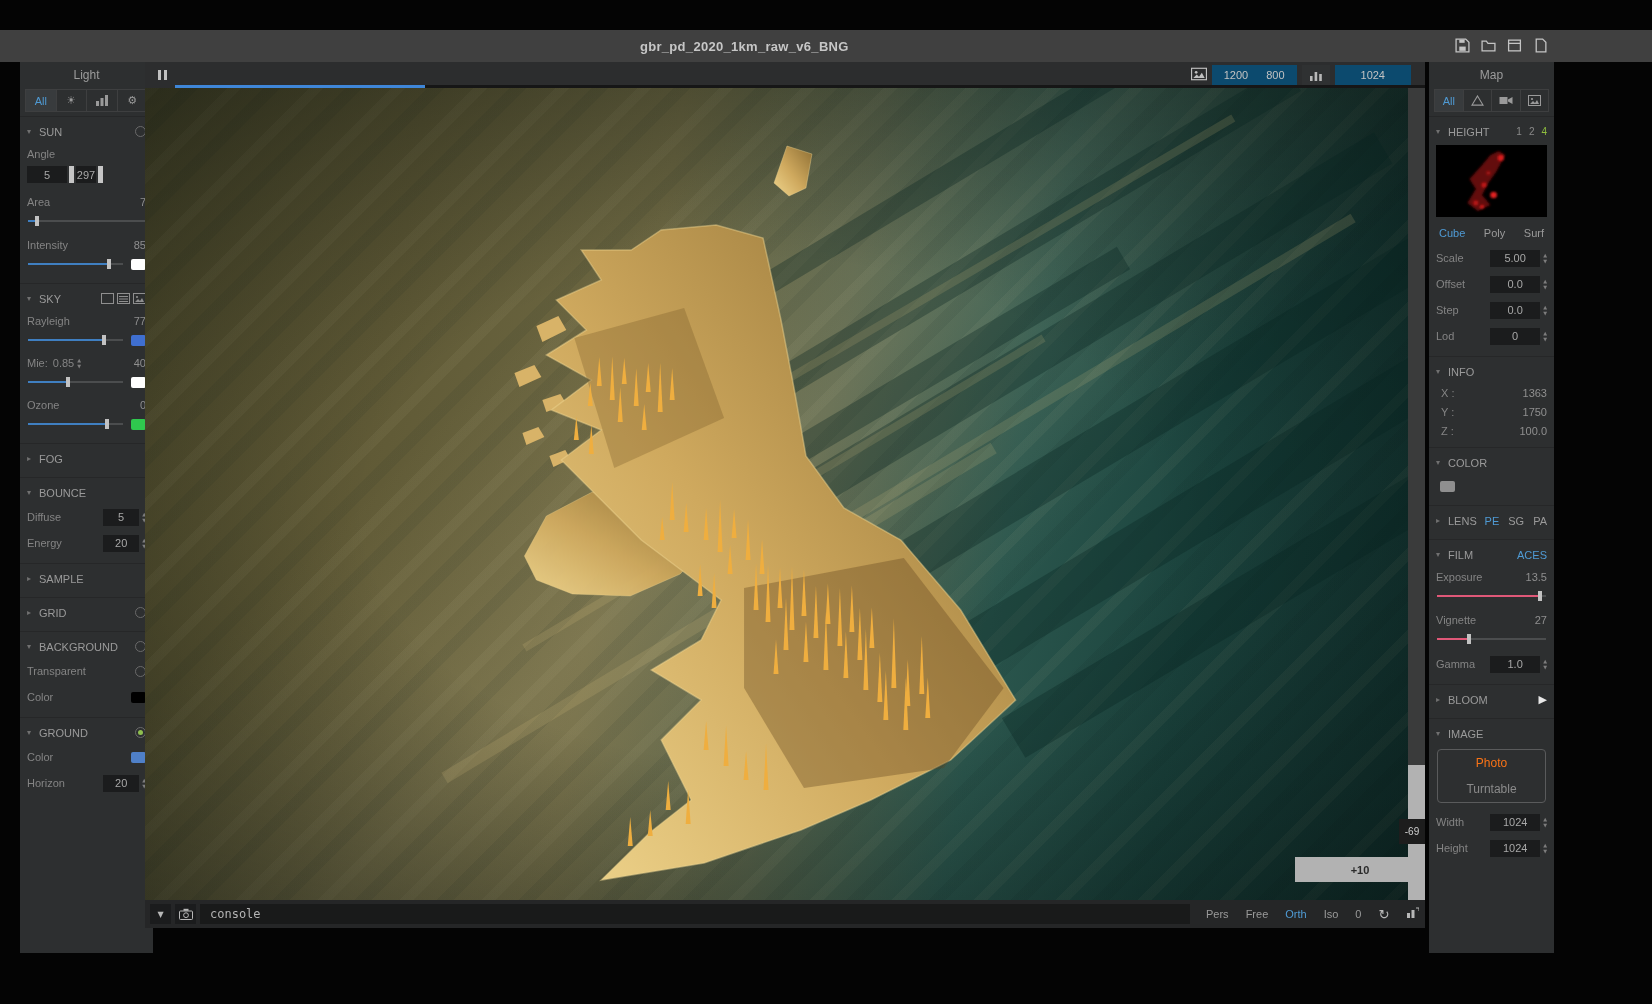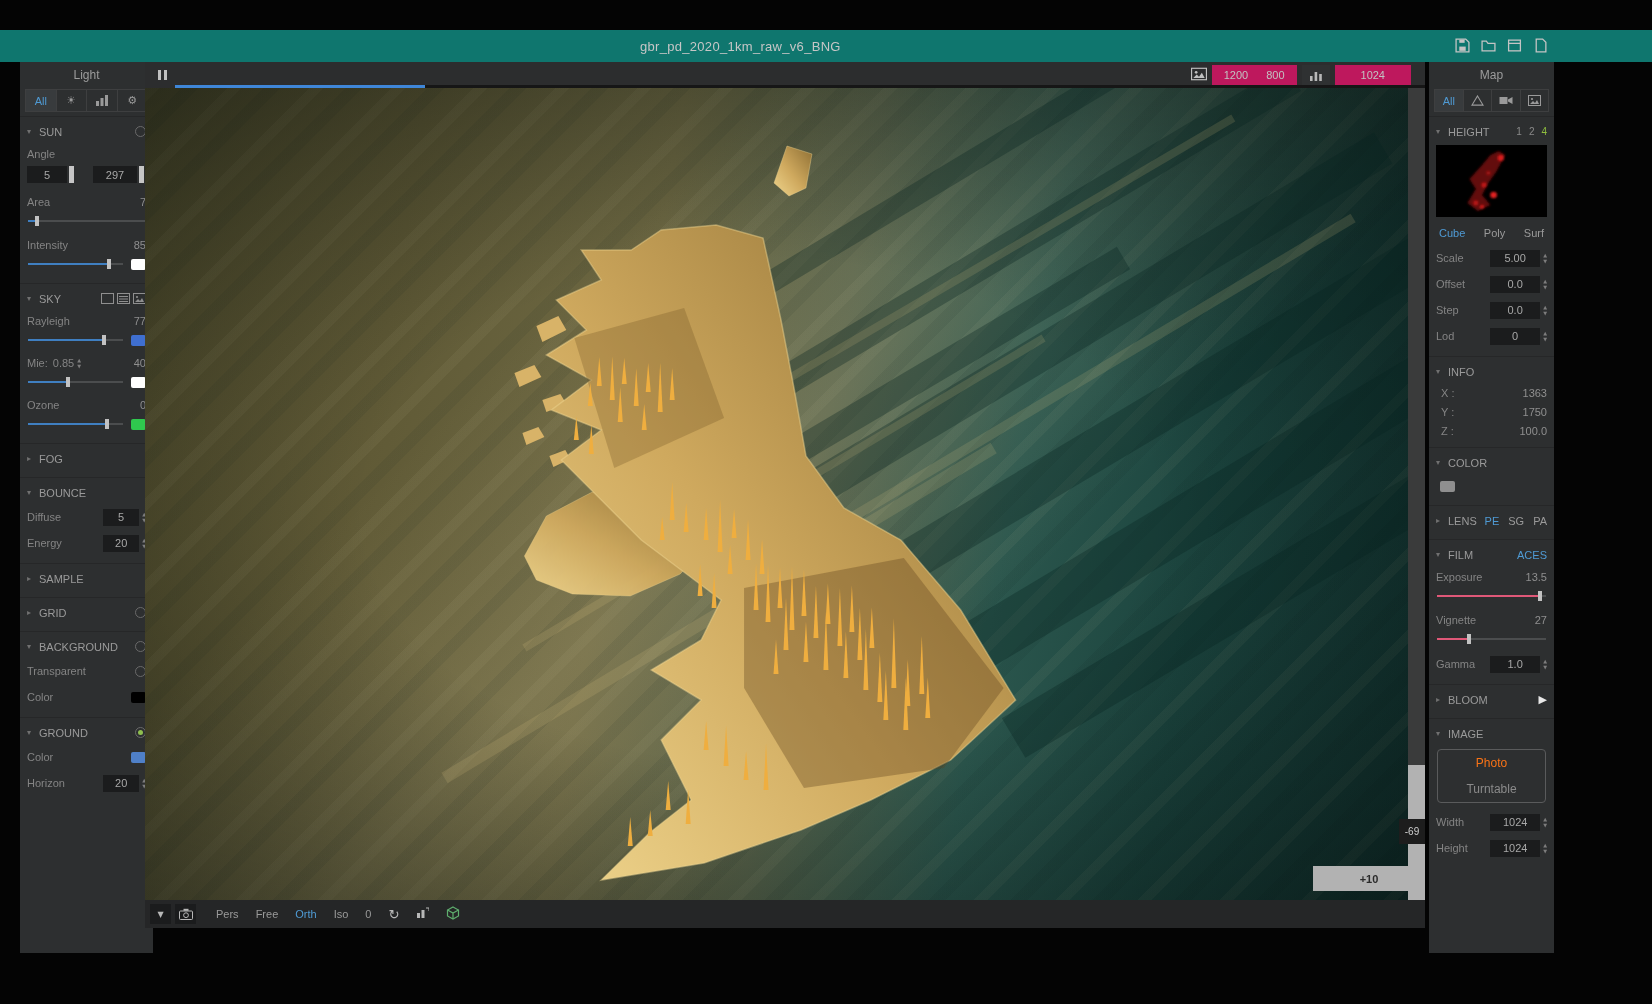--- a/index.html
+++ b/index.html
@@ -8,21 +8,21 @@
   .app { position:relative; width:1652px; height:1004px; background:#040404; overflow:hidden; font-size:11px; }
 
   
   .titlebar { position:absolute; top:0; left:0; width:100%; height:30px; background:#ffffff; display:flex; align-items:center; }
   .tb-logo { margin-left:10px; width:16px; height:14px; }
   .tb-title { margin-left:7px; font-size:12px; color:#101010; }
   .tb-btns { position:absolute; right:78px; top:0; height:30px; display:flex; }
   .tb-btn { width:46px; height:30px; display:flex; align-items:center; justify-content:center; font-size:13px; color:#1a1a1a; }
 
   
-  .docbar { position:absolute; top:30px; left:0; width:100%; height:32px; background:#0f766e; }
+  .docbar { position:absolute; top:30px; left:0; width:100%; height:32px; background:#404040;font-weight:bold; }
   .doc-title { position:absolute; left:640px; top:9px; font-size:13px; color:#c6c6c6; letter-spacing:.3px; }
   .doc-icons { position:absolute; right:104px; top:8px; display:flex; gap:11px; }
   .doc-icons svg { display:block; }
 
   
   .panel { position:absolute; top:62px; height:891px; background:#2d2f30; color:#9a9a9a; overflow:hidden; }
   .light-panel { left:20px; width:133px; }
   .map-panel { left:1429px; width:125px; }
   .panel-title { height:26px; display:flex; align-items:center; justify-content:center; font-size:12px; color:#9c9c9c; }
   .tabbar { height:23px; display:flex; margin:1px 5px 4px 5px; border:1px solid #3e3f40; }
@@ -76,37 +76,37 @@
   .bloom-play { margin-left:auto; color:#e8e8e8; font-size:11px; }
 
   
   .center { position:absolute; left:145px; top:62px; width:1280px; }
   .vp-top { position:relative; height:26px; background:#2c2d2e; display:flex; align-items:center; }
   .pause { display:flex; gap:3px; margin-left:13px; }
   .pause i { display:block; width:3px; height:10px; background:#c0c0c0; }
   .progress { position:absolute; left:30px; right:0; bottom:0; height:3px; background:#161616; }
   .pfill { width:20%; height:100%; background:#3f86d8; }
   .vp-ov { position:absolute; right:14px; top:3px; display:flex; align-items:center; gap:5px; height:20px; }
-  .ovbox { background:#be185d; color:#c2c2c2; height:20px; display:flex; align-items:center; padding:0 12px; gap:18px; font-size:11px; }
+  .ovbox { background:#0c4a6e; color:#c2c2c2; height:20px; display:flex; align-items:center; padding:0 12px; gap:18px; font-size:11px; }
   .ovbox.mid { background:#2f3132; padding:0 8px; }
 
   .render { position:relative; height:812px; overflow:hidden; cursor:crosshair;
     background:
       radial-gradient(ellipse at 48% 52%, rgba(0,0,0,0) 42%, rgba(3,10,9,.52) 96%),
       repeating-linear-gradient(135deg, rgba(235,225,180,.05) 0 10px, rgba(0,0,0,0) 10px 26px, rgba(5,25,24,.07) 26px 38px, rgba(0,0,0,0) 38px 58px),
       linear-gradient(135deg, rgba(235,220,170,0) 30%, rgba(235,220,170,.15) 48%, rgba(235,220,170,0) 66%),
       linear-gradient(100deg, #56512f 0%, #605a36 20%, #6c6742 38%, #57624a 52%, #2b564d 66%, #1b443e 80%, #123330 100%);
   }
   .scene { position:absolute; inset:0; width:100%; height:100%; }
 
   .scrollstrip { position:absolute; top:0; right:0; width:17px; height:100%; background:#3a3b3b; }
   .scrollthumb { position:absolute; left:0; right:0; top:677px; bottom:0; background:#b2b2b2; }
   .sunlabel { position:absolute; top:731px; right:0; width:26px; height:25px; background:#1d1d1d; color:#cfcfcf;
     display:flex; align-items:center; justify-content:center; font-size:10px; }
-  .plus10 { position:absolute; right:0; bottom:9px; width:112px; height:25px; background:#b2b2b2; color:#2a2a2a;
+  .plus10 { position:absolute; right:0; bottom:18px; width:130px; height:25px; background:#b2b2b2; color:#2a2a2a;
     display:flex; align-items:center; justify-content:center; font-size:11px; font-weight:bold; }
 
   .consolebar { height:28px; background:#252627; display:flex; align-items:center; padding:0 5px; }
   .cbtn { width:21px; height:20px; background:#1b1c1d; display:flex; align-items:center; justify-content:center; color:#b8b8b8; margin-right:4px; flex:none; }
   .cinput { width:990px; height:20px; background:#191a1a; border:none; color:#b4b4b4; padding:0 10px;
     font-family:"DejaVu Sans Mono",monospace; font-size:12px; outline:none; flex:none; }
   .cmodes { display:flex; align-items:center; gap:17px; margin-left:16px; color:#9a9a9a; }
   .cmodes .sel { color:#4f9bd5; }
 
   .statusbar { height:25px; background:#333435; display:flex; align-items:center; justify-content:center; color:#9a9a9a; }
@@ -167,21 +167,21 @@
         <span>SUN</span>
         <span class="sp"></span>
           <span class="radio"></span>
       </div>
       <div class="frow">
           <span class="flbl">Angle</span>
         </div>
       <div class="frow">
         <div class="ninput" style="width:40px">5</div>
         <div class="vbar"></div>
-        <div class="ninput" style="width:44px;margin-left:19px">297</div>
+        <div class="ninput" style="width:20px;margin-left:2px">297</div>
         <div class="vbar"></div>
       </div>
       <div class="frow" style="margin-top:6px">
           <span class="flbl">Area</span>
           <span class="fval">7</span>
         </div>
       <div class="srow">
           <div class="slider">
             <div class="track"></div>
             <div class="fill" style="width:7%"></div>
@@ -505,20 +505,21 @@
 
     <div class="consolebar">
       <div class="cbtn ico" style="font-size:8px">▼</div>
       <div class="cbtn">
           <svg width="14" height="12" viewBox="0 0 14 12">
             <rect x="0.5" y="3" width="13" height="8.5" rx="1" fill="none" stroke="#b8b8b8"></rect>
             <circle cx="7" cy="7.2" r="2.4" fill="none" stroke="#b8b8b8"></circle>
             <rect x="4.5" y="0.8" width="5" height="2" fill="#b8b8b8"></rect>
           </svg>
         </div>
+      <input class="cinput" value="console" style="">
       <div class="cmodes">
         <span>Pers</span>
         <span>Free</span>
         <span class="sel">Orth</span>
         <span>Iso</span>
         <span>0</span>
         <span class="ico" style="font-size:13px;color:#b8b8b8">↻</span>
         <span><svg width="13" height="12" viewBox="0 0 13 12">
               <rect x="1" y="6" width="3" height="5" fill="#b8b8b8"></rect>
               <rect x="5.5" y="3" width="3" height="8" fill="#b8b8b8"></rect>

